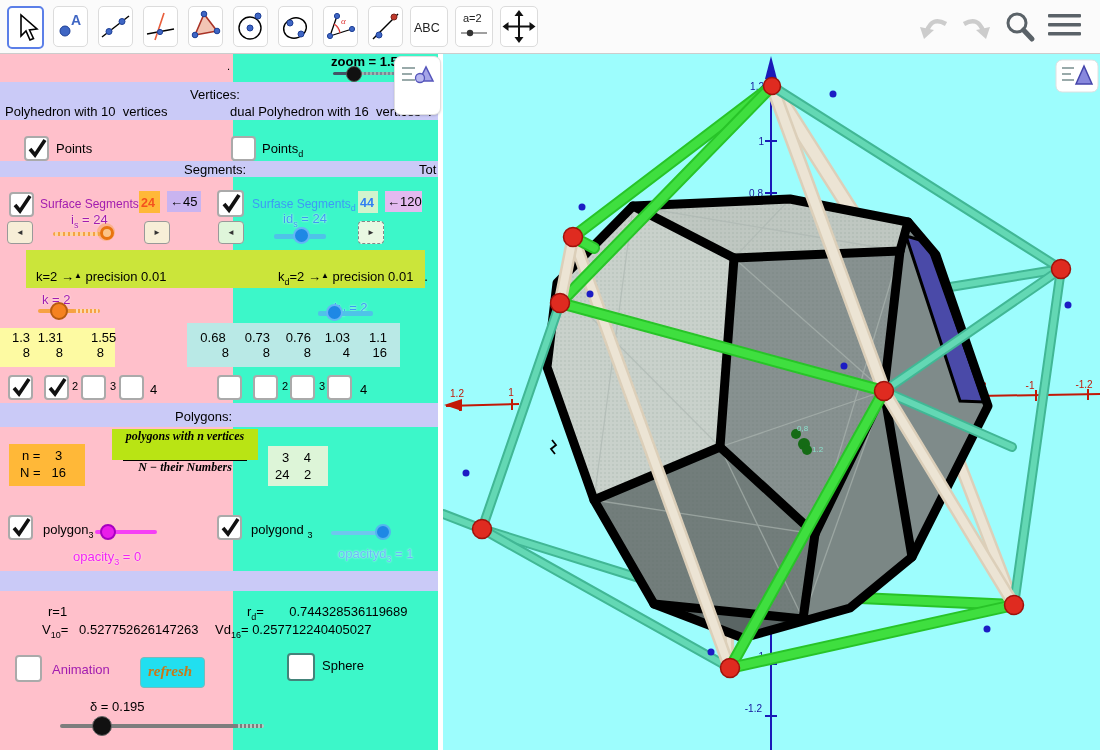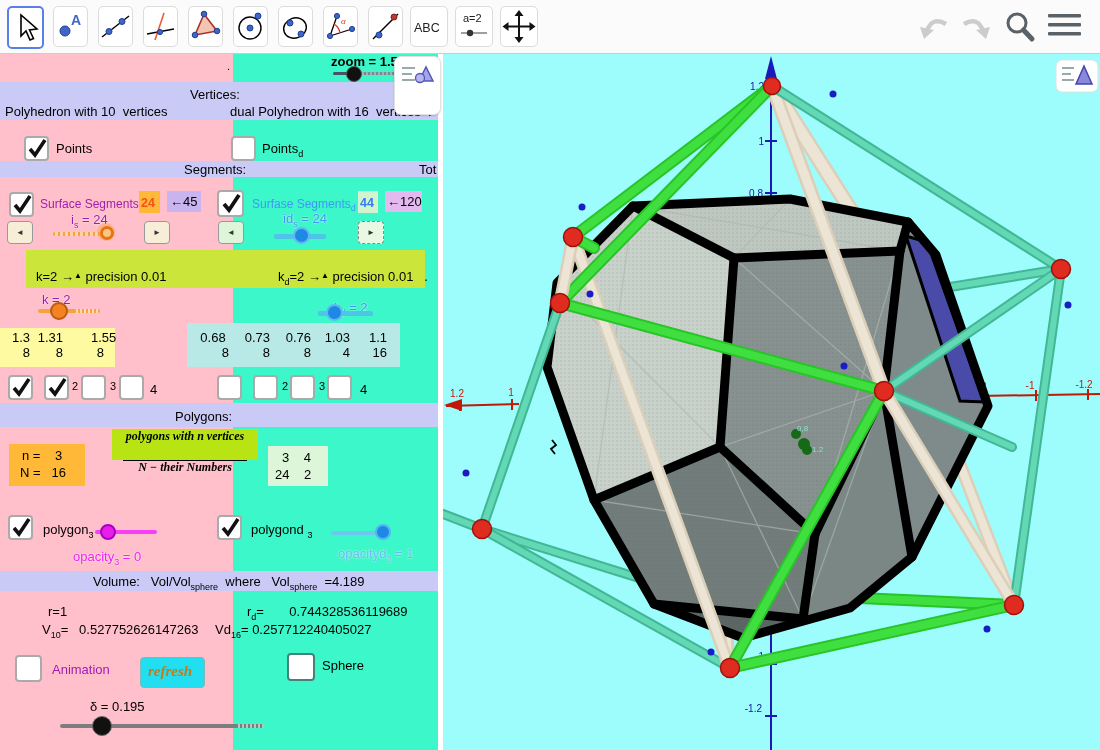--- a/index.html
+++ b/index.html
@@ -274,21 +274,20 @@
         <svg class="ck" width="30" height="26" viewBox="0 0 30 26">
           <path d="M4 11 L9 17 L19 2" fill="none" stroke="#111" stroke-width="3.6"></path>
         </svg>
       </div>
 <div class="txt" style="left:251px;top:468px;">polygond <sub>3</sub></div>
 <div class="sl" style="left:331px;top:477px;width:58px;height:4px;background:#6fc6ee;"></div>
 <div class="sh" style="left:375px;top:470px;width:12px;height:12px;background:#1e88e5;border:2.5px solid #53b6f0;"></div>
 <div class="txt" style="left:338px;top:492px;color:#6cb8fa;text-shadow:0 0 2px #fff;">opacityd<sub>3</sub> = 1</div>
 
 <div class="lav" style="top:517px;height:20px;"></div>
-<div class="txt" style="left:93px;top:520px;">Volume:&nbsp;&nbsp; Vol/Vol<sub>sphere</sub>&nbsp; where&nbsp;&nbsp; Vol<sub>sphere</sub>&nbsp; =4.189</div>
 
 <div class="txt" style="left:48px;top:550px;">r=1</div>
 <div class="txt" style="left:247px;top:550px;">r<sub>d</sub>=&nbsp;&nbsp;&nbsp;&nbsp;&nbsp;&nbsp; 0.744328536119689</div>
 <div class="txt" style="left:42px;top:568px;">V<sub>10</sub>=&nbsp;&nbsp; 0.527752626147263</div>
 <div class="txt" style="left:215px;top:568px;">Vd<sub>16</sub>= 0.257712240405027</div>
 
 <div class="cb" style="left:15px;top:601px;width:23px;height:23px;"></div>
 <div class="txt orange" style="left:52px;top:608px;text-align:center;">Animation</div>
 <div class="abs" style="left:140px;top:603px;width:63px;height:29px;background:#21dff0;border:1px solid #7bb;border-radius:4px;"></div>
 <div class="txt" style="left:148px;top:609px;font-weight:bold;font-style:italic;color:#c87818;font-size:15px;font-family:'Liberation Serif',serif;">refresh</div>

